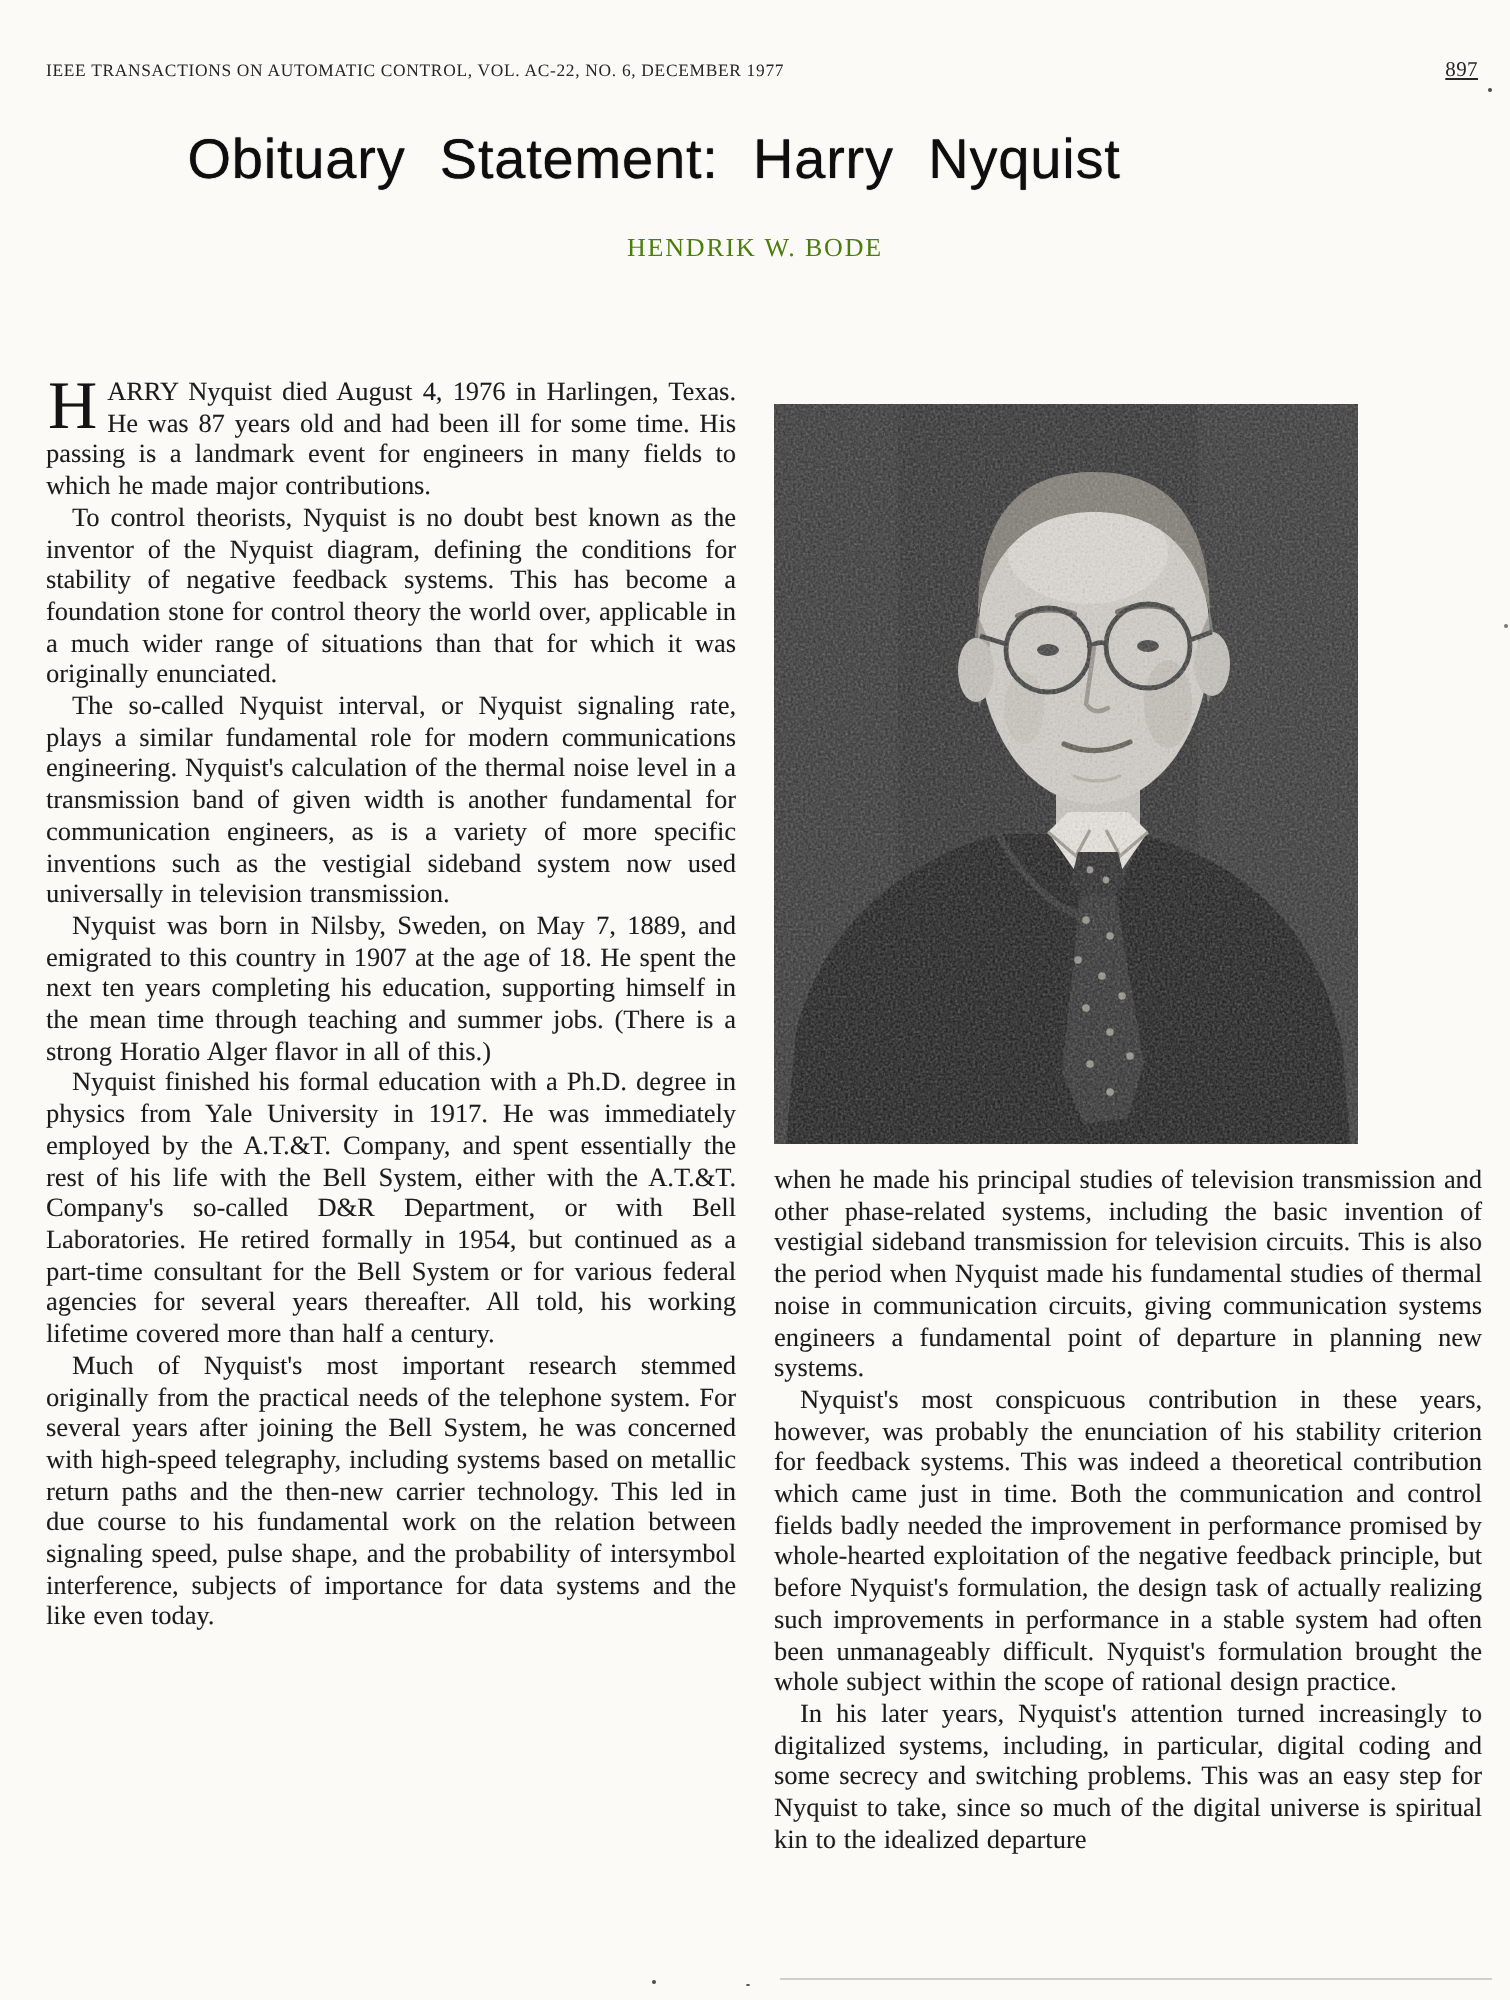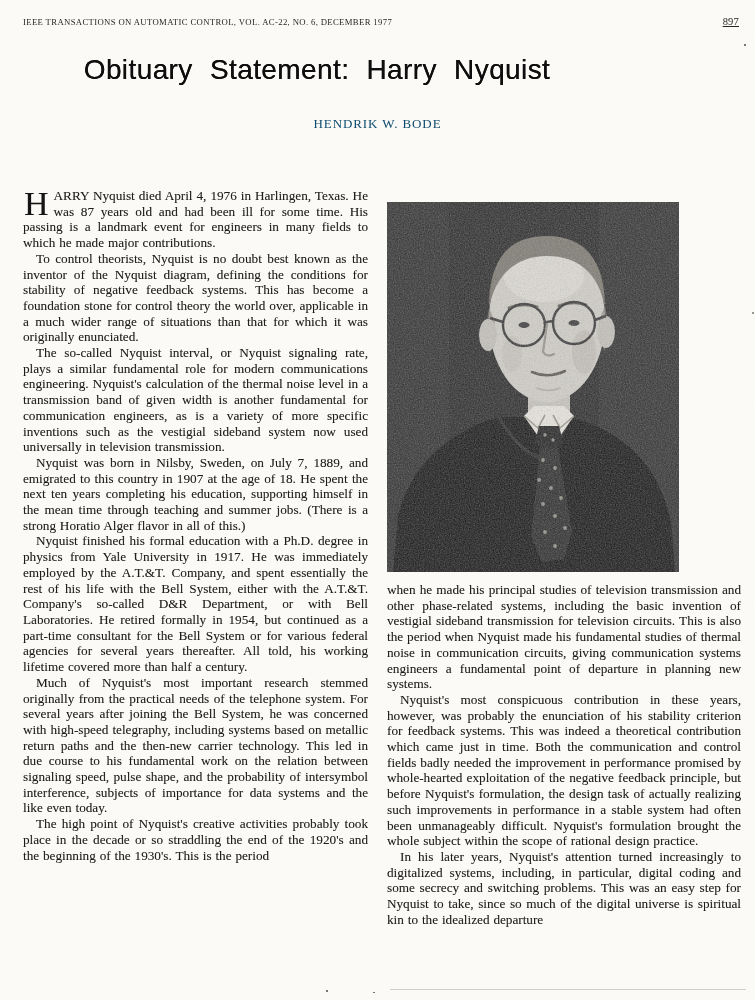--- a/index.html
+++ b/index.html
@@ -4,37 +4,37 @@
 <style>
   html,body{margin:0;padding:0;}
   body{
     width:755px;height:1000px;position:relative;overflow:hidden;
     background:#fbfaf6;color:#1b1b1b;
     font-family:"Liberation Serif", serif;
   }
   .page{position:absolute;inset:0;}
   
   .running-head{
-    position:absolute;top:16px;left:23px;right:16px;
-    display:flex;justify-content:space-between;align-items:center;
+    position:absolute;top:30px;left:23px;right:16px;
+    display:flex;justify-content:space-between;align-items:flex-start;
     font-size:8.7px;letter-spacing:.35px;color:#262626;
   }
   .running-head .pagenum{font-size:10.5px;letter-spacing:.2px;text-decoration:underline;}
   
   .article-title{
-    position:absolute;top:54px;left:0;width:634px;margin:0;
+    position:absolute;top:54px;left:0;width:634px;margin:10px;
     text-align:center;
     font-family:"Liberation Sans", sans-serif;
     font-weight:500;font-size:28px;letter-spacing:.4px;word-spacing:9px;
     color:#0e0e0e;
     text-shadow:0 0 .45px #0e0e0e;
   }
   .author-line{
     position:absolute;top:116px;left:0;width:755px;
-    text-align:center;font-size:13px;letter-spacing:.9px;color:#0c4a6e;
+    text-align:center;font-size:13px;letter-spacing:.9px;color:#4d7c0f;
   }
   
   .columns{
     position:absolute;top:188px;left:23px;
     display:flex;gap:19px;
   }
   .col{
     text-align:justify;
     font-size:13.2px;line-height:15.7px;word-spacing:.6px;
     color:#1c1c1c;
@@ -77,27 +77,26 @@
     <span class="pagenum">897</span>
   </header>
 
   <h1 class="article-title">Obituary Statement: Harry Nyquist</h1>
 
   <div class="author-line">HENDRIK W. BODE</div>
 
   <div class="columns">
 
     <div class="col col-left">
-      <p class="first"><span class="dropcap">H</span><span>ARRY Nyquist died April 4, 1976 in Harlingen, Texas. He was 87 years old and had been ill for some time. His passing is a landmark event for engineers in many fields to which he made major contributions.</span></p>
+      <p class="first"><span class="dropcap">H</span><span>ARRY Nyquist died August 4, 1976 in Harlingen, Texas. He was 87 years old and had been ill for some time. His passing is a landmark event for engineers in many fields to which he made major contributions.</span></p>
       <p>To control theorists, Nyquist is no doubt best known as the inventor of the Nyquist diagram, defining the conditions for stability of negative feedback systems. This has become a foundation stone for control theory the world over, applicable in a much wider range of situations than that for which it was originally enunciated.</p>
       <p>The so-called Nyquist interval, or Nyquist signaling rate, plays a similar fundamental role for modern communications engineering. Nyquist's calculation of the thermal noise level in a transmission band of given width is another fundamental for communication engineers, as is a variety of more specific inventions such as the vestigial sideband system now used universally in television transmission.</p>
-      <p>Nyquist was born in Nilsby, Sweden, on July 7, 1889, and emigrated to this country in 1907 at the age of 18. He spent the next ten years completing his education, supporting himself in the mean time through teaching and summer jobs. (There is a strong Horatio Alger flavor in all of this.)</p>
+      <p>Nyquist was born in Nilsby, Sweden, on May 7, 1889, and emigrated to this country in 1907 at the age of 18. He spent the next ten years completing his education, supporting himself in the mean time through teaching and summer jobs. (There is a strong Horatio Alger flavor in all of this.)</p>
       <p>Nyquist finished his formal education with a Ph.D. degree in physics from Yale University in 1917. He was immediately employed by the A.T.&amp;T. Company, and spent essentially the rest of his life with the Bell System, either with the A.T.&amp;T. Company's so-called D&amp;R Department, or with Bell Laboratories. He retired formally in 1954, but continued as a part-time consultant for the Bell System or for various federal agencies for several years thereafter. All told, his working lifetime covered more than half a century.</p>
       <p>Much of Nyquist's most important research stemmed originally from the practical needs of the telephone system. For several years after joining the Bell System, he was concerned with high-speed telegraphy, including systems based on metallic return paths and the then-new carrier technology. This led in due course to his fundamental work on the relation between signaling speed, pulse shape, and the probability of intersymbol interference, subjects of importance for data systems and the like even today.</p>
-      <p>The high point of Nyquist's creative activities probably took place in the decade or so straddling the end of the 1920's and the beginning of the 1930's. This is the period</p>
     </div>
 
     <div class="col col-right">
 
       <figure class="photo">
         <svg width="292" height="370" viewBox="0 0 292 370">
           <defs>
             <filter id="photoGrain" x="0" y="0" width="100%" height="100%">
               <feTurbulence type="fractalNoise" baseFrequency="0.8" numOctaves="2" seed="7" stitchTiles="stitch"></feTurbulence>
               <feColorMatrix type="saturate" values="0"></feColorMatrix>

